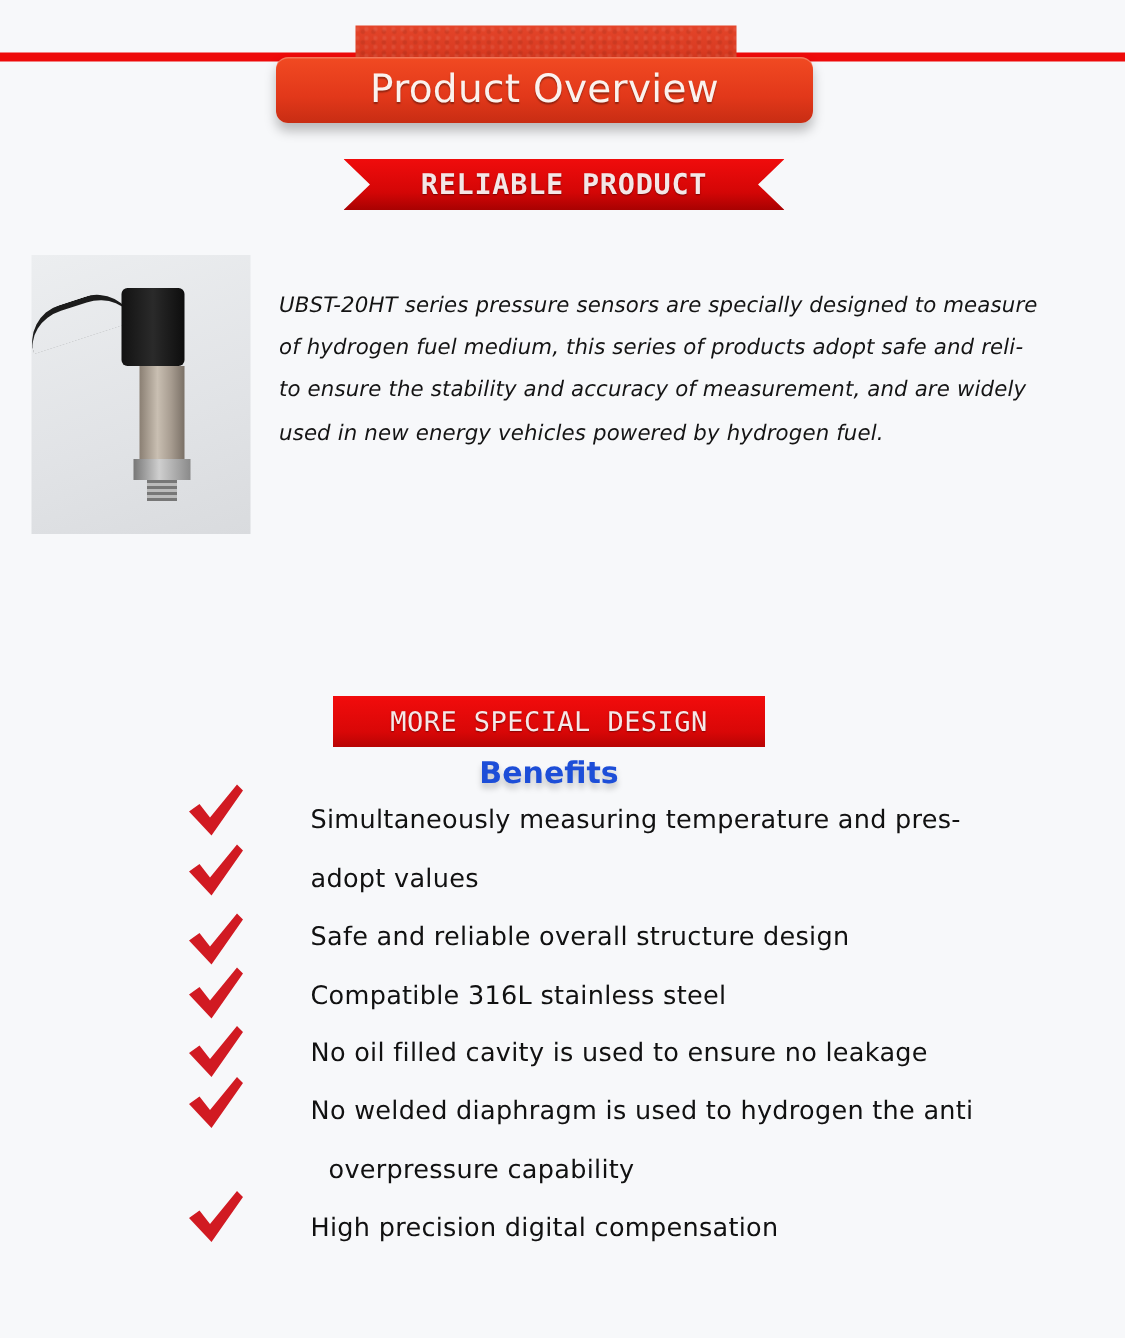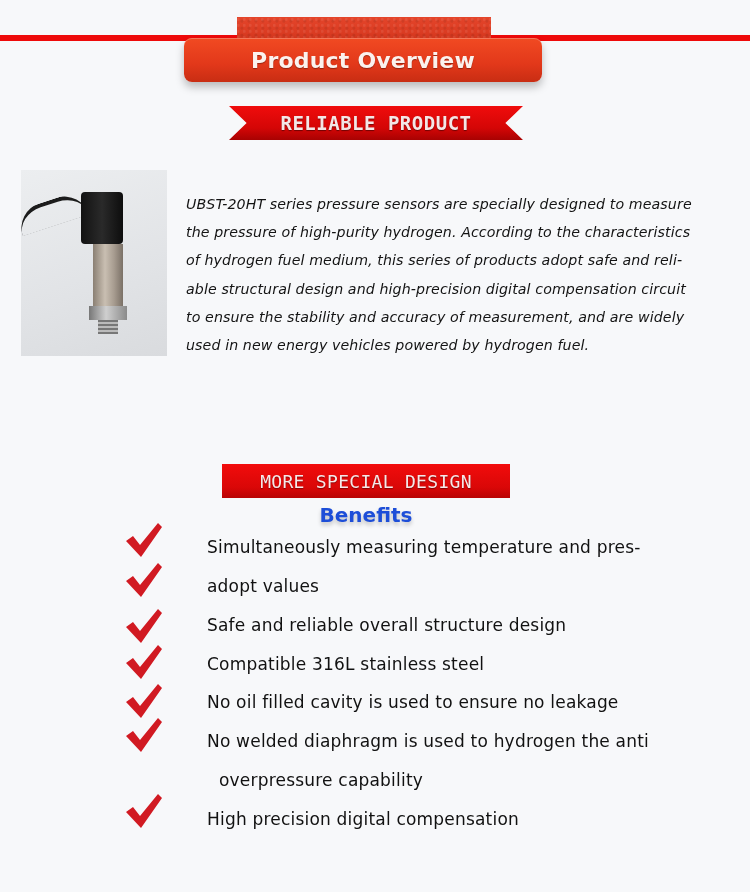--- a/index.html
+++ b/index.html
@@ -23,22 +23,22 @@
       background-size: 6px 6px, 7px 7px, 100% 100%;
     }
     .overview-banner {
       position: absolute; left: 184px; top: 38px; width: 358px; height: 44px;
       border-radius: 8px;
       background: linear-gradient(180deg, #f14a22 0%, #e2381a 60%, #c82d13 100%);
       box-shadow: 0 5px 8px rgba(0,0,0,0.25), inset 0 1px 0 rgba(255,255,255,0.25);
       display: flex; align-items: center; justify-content: center;
     }
     .overview-banner span {
-      font-family: "DejaVu Sans", sans-serif; font-weight: bold;
-      font-size: 22px; color: #fbf2ee; letter-spacing: 0.2px;
+      font-family: "DejaVu Sans", sans-serif; font-weight: normal;
+      font-size: 26px; color: #fbf2ee; letter-spacing: 0.2px;
       text-shadow: 0 1px 1px rgba(0,0,0,0.35);
     }
     .ribbon {
       position: absolute; left: 229px; top: 106px; width: 294px; height: 34px;
       background: linear-gradient(180deg, #f00c0c 0%, #d40606 65%, #a80202 100%);
       clip-path: polygon(0 0, 100% 0, 94% 50%, 100% 100%, 0 100%, 6% 50%);
       display: flex; align-items: center; justify-content: center;
     }
     .ribbon span {
       font-family: "DejaVu Sans Mono", monospace; font-weight: bold;
@@ -120,23 +120,21 @@
 <div class="product-photo">
   <div class="cable"></div>
   <div class="connector"></div>
   <div class="body-can"></div>
   <div class="hex-nut"></div>
   <div class="thread"></div>
 </div>
 
 <p class="description">
   <span class="desc-line">UBST-20HT series pressure sensors are specially designed to measure</span>
-  <span class="desc-line">the pressure of high-purity hydrogen. According to the characteristics</span>
   <span class="desc-line">of hydrogen fuel medium, this series of products adopt safe and reli-</span>
-  <span class="desc-line">able structural design and high-precision digital compensation circuit</span>
   <span class="desc-line">to ensure the stability and accuracy of measurement, and are widely</span>
   <span class="desc-line">used in new energy vehicles powered by hydrogen fuel.</span>
 </p>
 
 <div class="special-banner">
   <span>MORE SPECIAL DESIGN</span>
 </div>
 
 <div class="benefits-title">Benefits</div>
 

